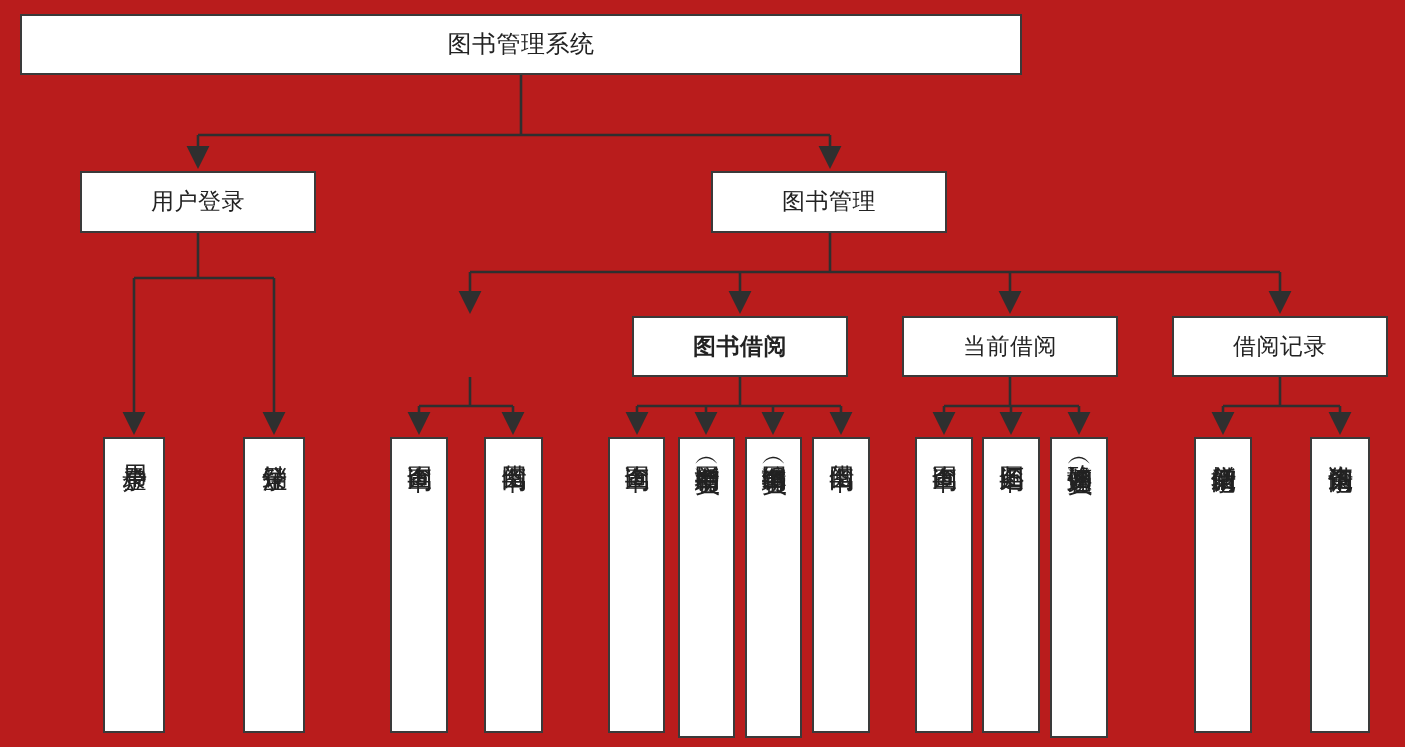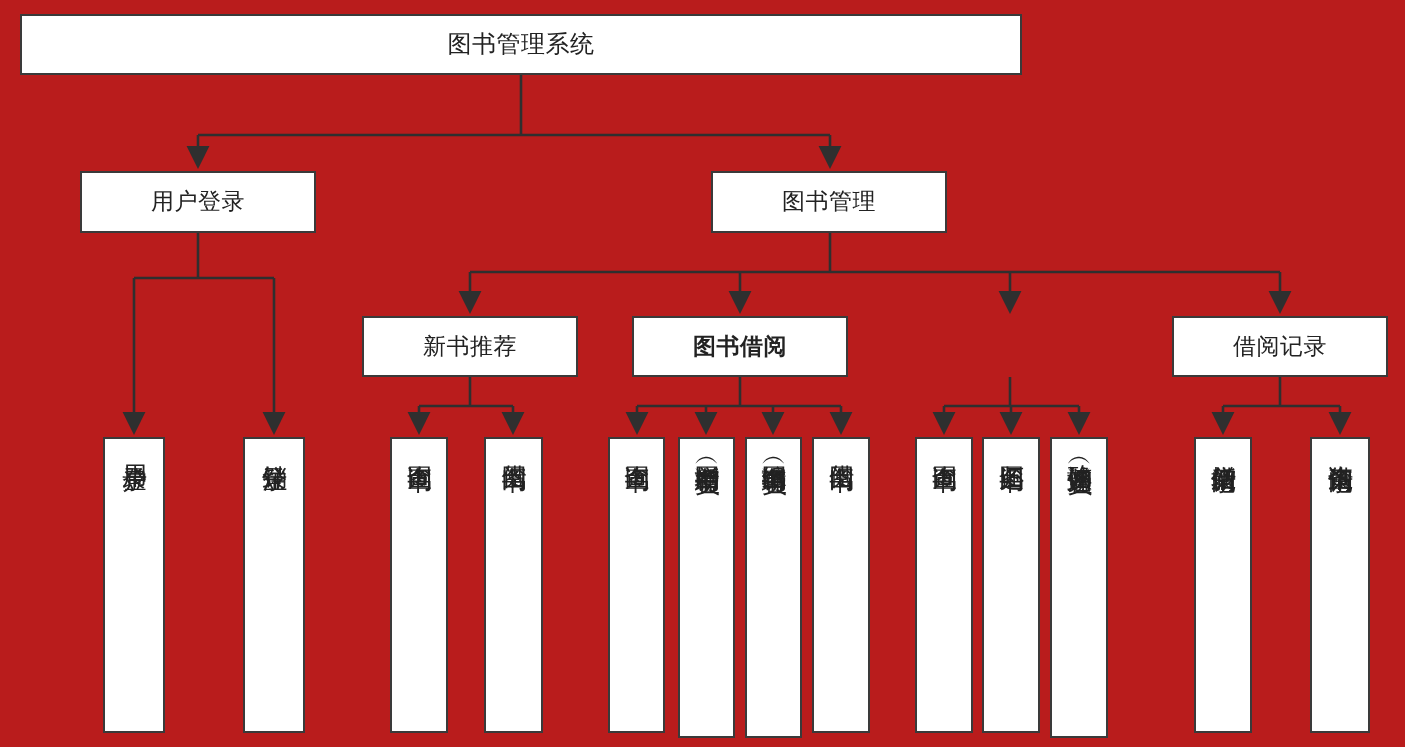--- a/index.html
+++ b/index.html
@@ -131,25 +131,25 @@
     <span class="node-label">图书管理系统</span>
   </div>
 
   <div class="node h" style="left:80px; top:171px; width:236px; height:62px;">
     <span class="node-label">用户登录</span>
   </div>
   <div class="node h" style="left:711px; top:171px; width:236px; height:62px;">
     <span class="node-label">图书管理</span>
   </div>
 
-  <div class="node h" style="left:362px; top:316px; width:216px; height:61px;">
-    <span class="node-label">新书推荐</span>
-  </div>
   <div class="node h" style="left:632px; top:316px; width:216px; height:61px;font-weight:bold;">
     <span class="node-label">图书借阅</span>
+  </div>
+  <div class="node h" style="left:902px; top:316px; width:216px; height:61px;">
+    <span class="node-label">当前借阅</span>
   </div>
   <div class="node h" style="left:1172px; top:316px; width:216px; height:61px;">
     <span class="node-label">借阅记录</span>
   </div>
 
   <div class="node v" style="left:103px; top:437px; width:62px; height:296px;">
     <span class="node-label">用户登录</span>
   </div>
   <div class="node v" style="left:243px; top:437px; width:62px; height:296px;">
     <span class="node-label">注销登录</span>

